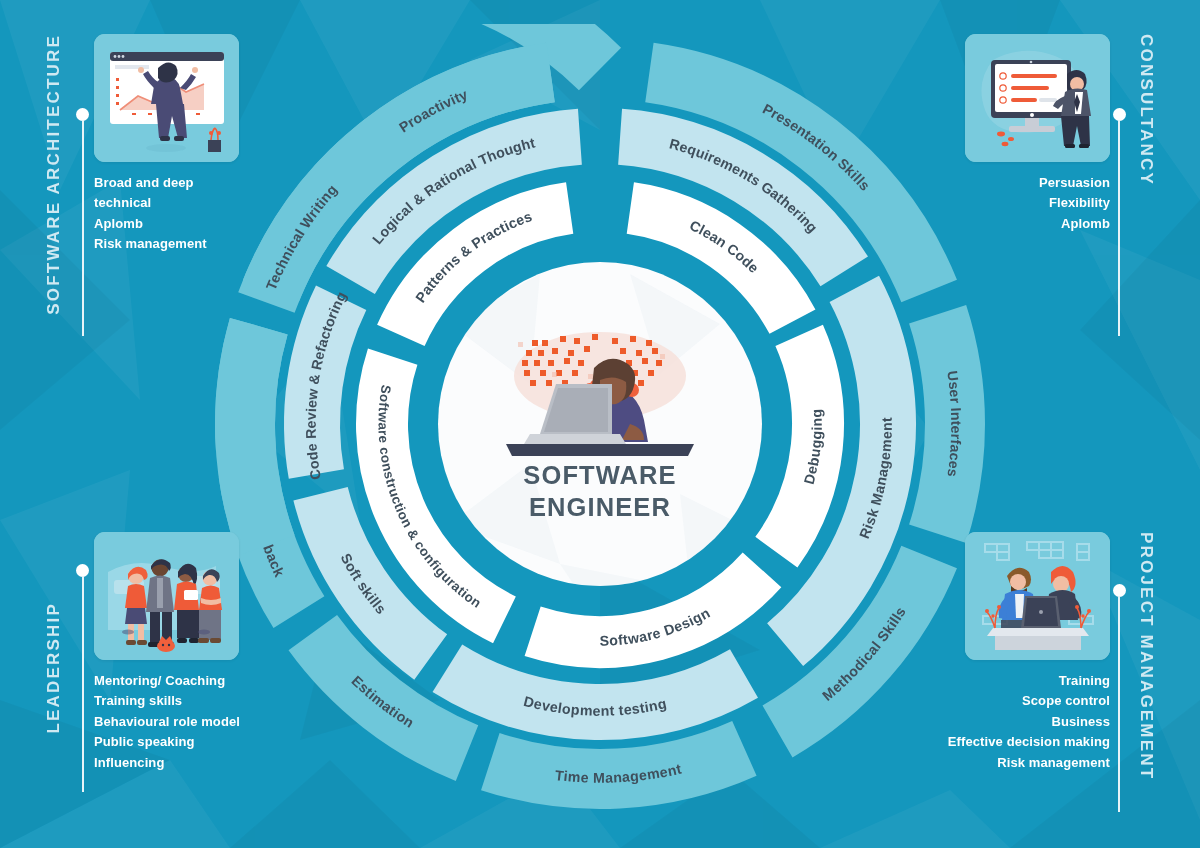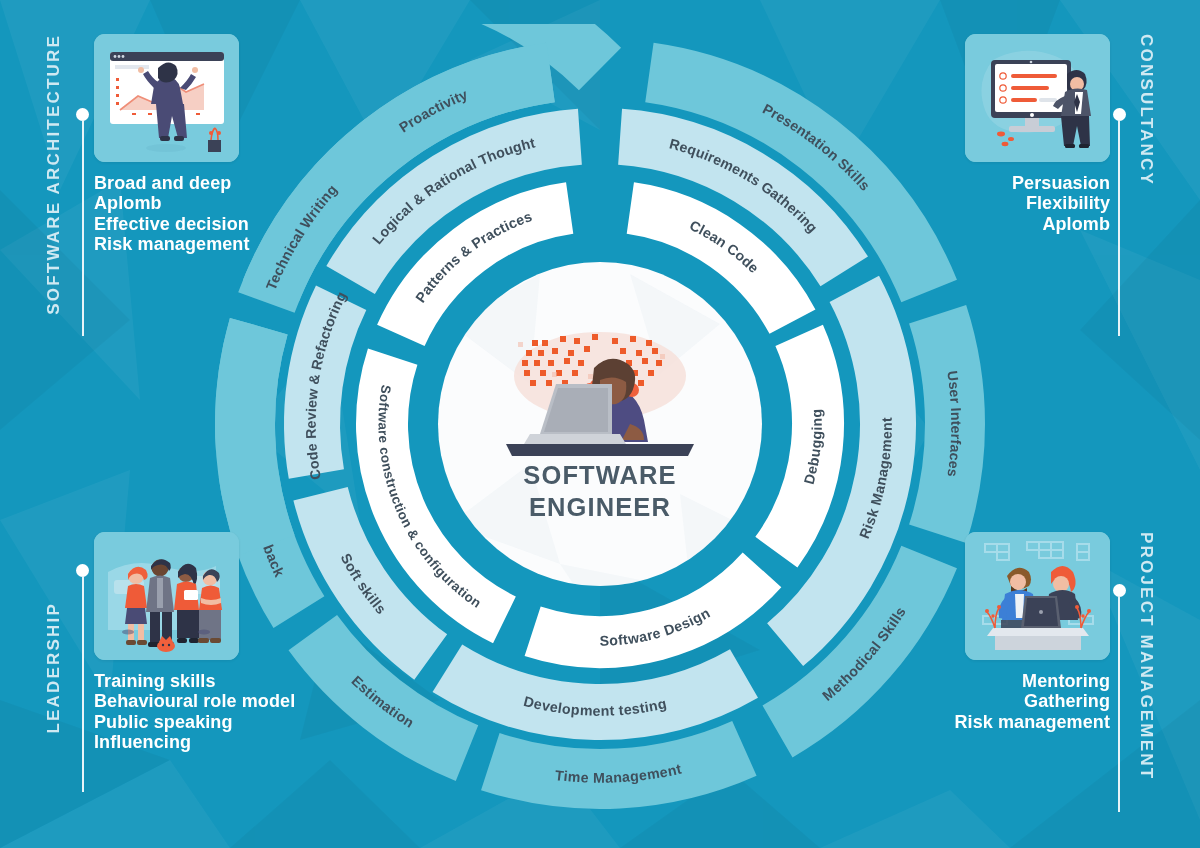--- a/index.html
+++ b/index.html
@@ -36,21 +36,21 @@
     background:#79cbdd;position:relative;overflow:hidden;
     box-shadow:0 1px 3px rgba(0,0,0,.08);
   }
   .corner.tl .thumb,.corner.bl .thumb{margin-left:50px;}
   .corner.tr .thumb,.corner.br .thumb{margin-left:auto;margin-right:46px;}
 
   .bullets{margin-top:11px;}
   .corner.tl .bullets,.corner.bl .bullets{margin-left:50px;width:250px;}
   .corner.tr .bullets,.corner.br .bullets{margin-right:46px;}
   .bullets div{
-    color:#ffffff;font-size:18px;font-weight:700;line-height:20.4px;
+    color:#ffffff;font-size:13px;font-weight:700;line-height:20.4px;
     letter-spacing:.1px;
   }
 
   
   #wheel{position:absolute;left:160px;top:24px;width:880px;height:800px;}
   #wheel svg{width:880px;height:800px;display:block;}
   .arcText{
     font-family:"Liberation Sans","DejaVu Sans",sans-serif;
     font-size:14.2px;font-weight:700;fill:#3f4f5c;letter-spacing:.25px;
   }
@@ -313,22 +313,22 @@
 
         <rect x="114" y="106" width="13" height="12" fill="#3b4257"></rect>
         <path d="M 117,106 q 1,-10 4,-12 M 124,106 q 0,-9 -3,-12" stroke="#ef5b38" stroke-width="1.6" fill="none"></path>
         <circle cx="117" cy="99" r="2" fill="#ef5b38"></circle>
           <circle cx="125" cy="99" r="2" fill="#ef5b38"></circle>
       </svg>
     </div>
 
     <div class="bullets">
       <div>Broad and deep</div>
+      <div>technical</div>
       <div>Aplomb</div>
-      <div>Effective decision</div>
       <div>Risk management</div>
     </div>
   </div>
 
   <div class="corner tr">
     <div class="vlabel right">CONSULTANCY</div>
     <div class="dot" style="right:30px;top:74px;"></div>
     <div class="stem" style="right:36px;top:86px;height:216px;"></div>
 
     <div class="thumb">
@@ -424,20 +424,21 @@
         <ellipse cx="72" cy="114" rx="9" ry="6" fill="#f0603c"></ellipse>
         <path d="M 65,110 l 3,-6 l 4,4 l 4,-4 l 3,6 z" fill="#f0603c"></path>
         <circle cx="69" cy="113" r="1.2" fill="#2e3347"></circle>
           <circle cx="75" cy="113" r="1.2" fill="#2e3347"></circle>
         <ellipse cx="34" cy="100" rx="6" ry="2.6" fill="#4a4b75" opacity=".5"></ellipse>
         <ellipse cx="110" cy="100" rx="6" ry="2.6" fill="#4a4b75" opacity=".5"></ellipse>
       </svg>
     </div>
 
     <div class="bullets">
+      <div>Mentoring/ Coaching</div>
       <div>Training skills</div>
       <div>Behavioural role model</div>
       <div>Public speaking</div>
       <div>Influencing</div>
     </div>
   </div>
 
   <div class="corner br">
     <div class="vlabel right">PROJECT MANAGEMENT</div>
     <div class="dot" style="right:30px;top:52px;"></div>
@@ -492,19 +493,21 @@
             <circle cx="22" cy="79" r="2"></circle>
             <circle cx="28" cy="84" r="1.8"></circle>
           <circle cx="112" cy="75" r="2"></circle>
             <circle cx="124" cy="79" r="2"></circle>
             <circle cx="118" cy="84" r="1.8"></circle>
         </g>
       </svg>
     </div>
 
     <div class="bullets">
-      <div>Mentoring</div>
-      <div>Gathering</div>
+      <div>Training</div>
+      <div>Scope control</div>
+      <div>Business</div>
+      <div>Effective decision making</div>
       <div>Risk management</div>
     </div>
   </div>
 
 </div>
 
 </body></html>

